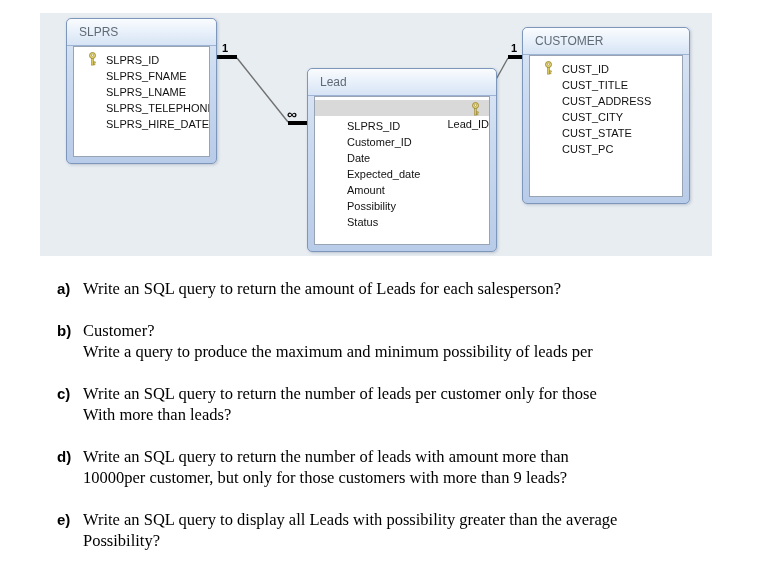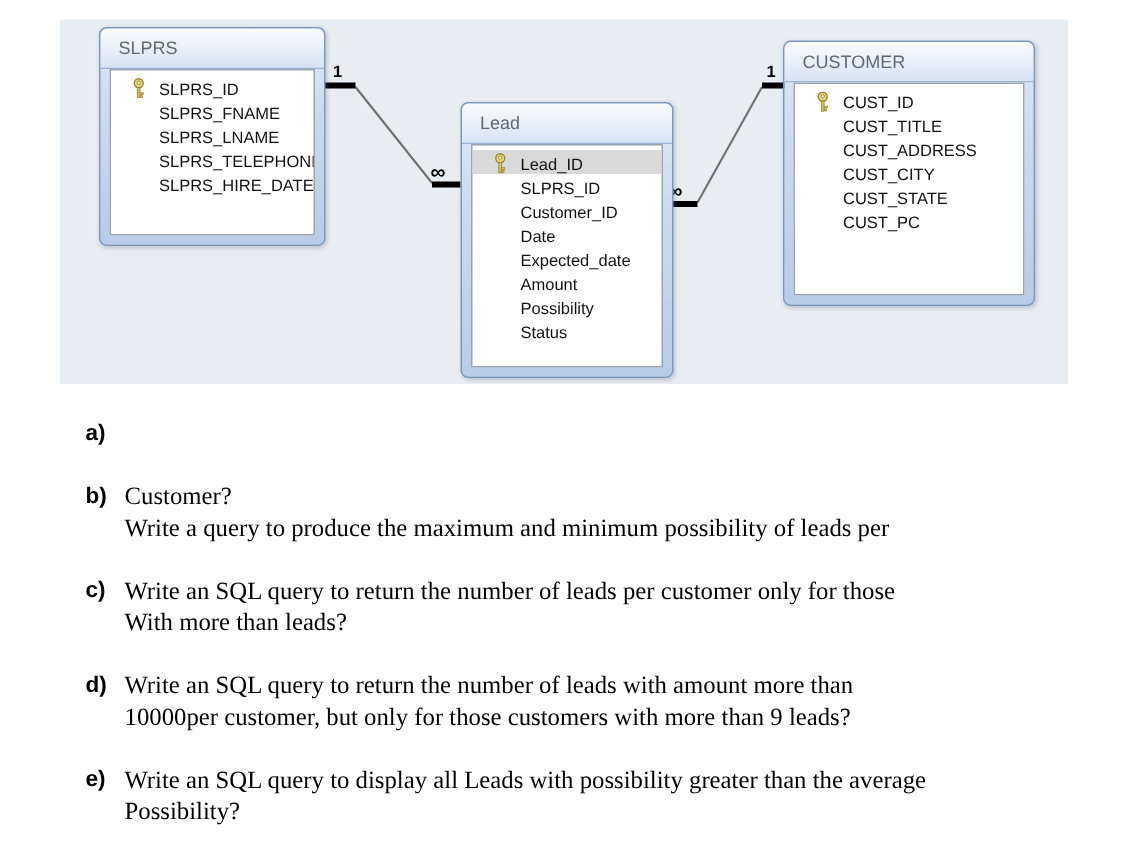--- a/index.html
+++ b/index.html
@@ -27,21 +27,21 @@
     position:absolute;left:12px;top:6px;font-size:12px;color:#5f6a77;
   }
   .tbl-list{
     position:absolute;top:27px;left:6px;right:6px;bottom:6px;
     background:#ffffff;border:1px solid #98a3b3;overflow:hidden;padding-top:3px;
   }
   .row{
     display:flex;align-items:flex-end;height:16px;padding-left:14px;
     font-size:11px;color:#111;white-space:nowrap;
   }
-  .row.selected{background:#d9d9d9;}
+  .row.selected{background:#d9d9d9;flex-direction:column;}
   .keycell{width:18px;display:inline-flex;align-items:center;flex:0 0 18px;}
   
   .conn-label{
     position:absolute;font-weight:bold;color:#000;
     font-family:"Liberation Sans",sans-serif;
   }
   .lbl-one{font-size:11px;}
   .lbl-inf{font-size:14px;line-height:12px;}
   .conn-svg{position:absolute;left:0;top:0;}
   
@@ -108,21 +108,21 @@
         <span class="keycell"></span>
         <span>SLPRS_TELEPHONE</span>
       </div>
       <div class="row">
         <span class="keycell"></span>
         <span>SLPRS_HIRE_DATE</span>
       </div>
     </div>
   </div>
 
-  <div class="tbl" style="left:267px;top:55px;width:140px;height:182px;">
+  <div class="tbl" style="left:267px;top:55px;width:140px;height:182px;padding-left:48px;">
     <div class="tbl-header">
       <span class="tbl-title">Lead</span>
     </div>
     <div class="tbl-list">
       <div class="row selected">
         <span class="keycell">
           <svg width="9" height="14" viewBox="0 0 9 14">
               <circle cx="4.5" cy="3.5" r="3" fill="#e6d678" stroke="#99872f" stroke-width="0.9"></circle>
               <circle cx="4.5" cy="3.2" r="1.1" fill="#fff" stroke="#99872f" stroke-width="0.6"></circle>
               <rect x="3.6" y="6.3" width="1.8" height="6.8" fill="#d9c85e" stroke="#99872f" stroke-width="0.6"></rect>
@@ -201,20 +201,24 @@
         <span>CUST_PC</span>
       </div>
     </div>
   </div>
 
 </div>
 
 <div class="questions">
   <div class="question">
     <span class="q-letter">a)</span>
+    <div class="q-text">
+      <div class="q-line">Write an SQL query to return the amount of Leads for each salesperson?</div>
+      <div class="q-line"></div>
+    </div>
   </div>
   <div class="question">
     <span class="q-letter">b)</span>
     <div class="q-text">
       <div class="q-line">Customer?</div>
       <div class="q-line">Write a query to produce the maximum and minimum possibility of leads per</div>
     </div>
   </div>
   <div class="question">
     <span class="q-letter">c)</span>

